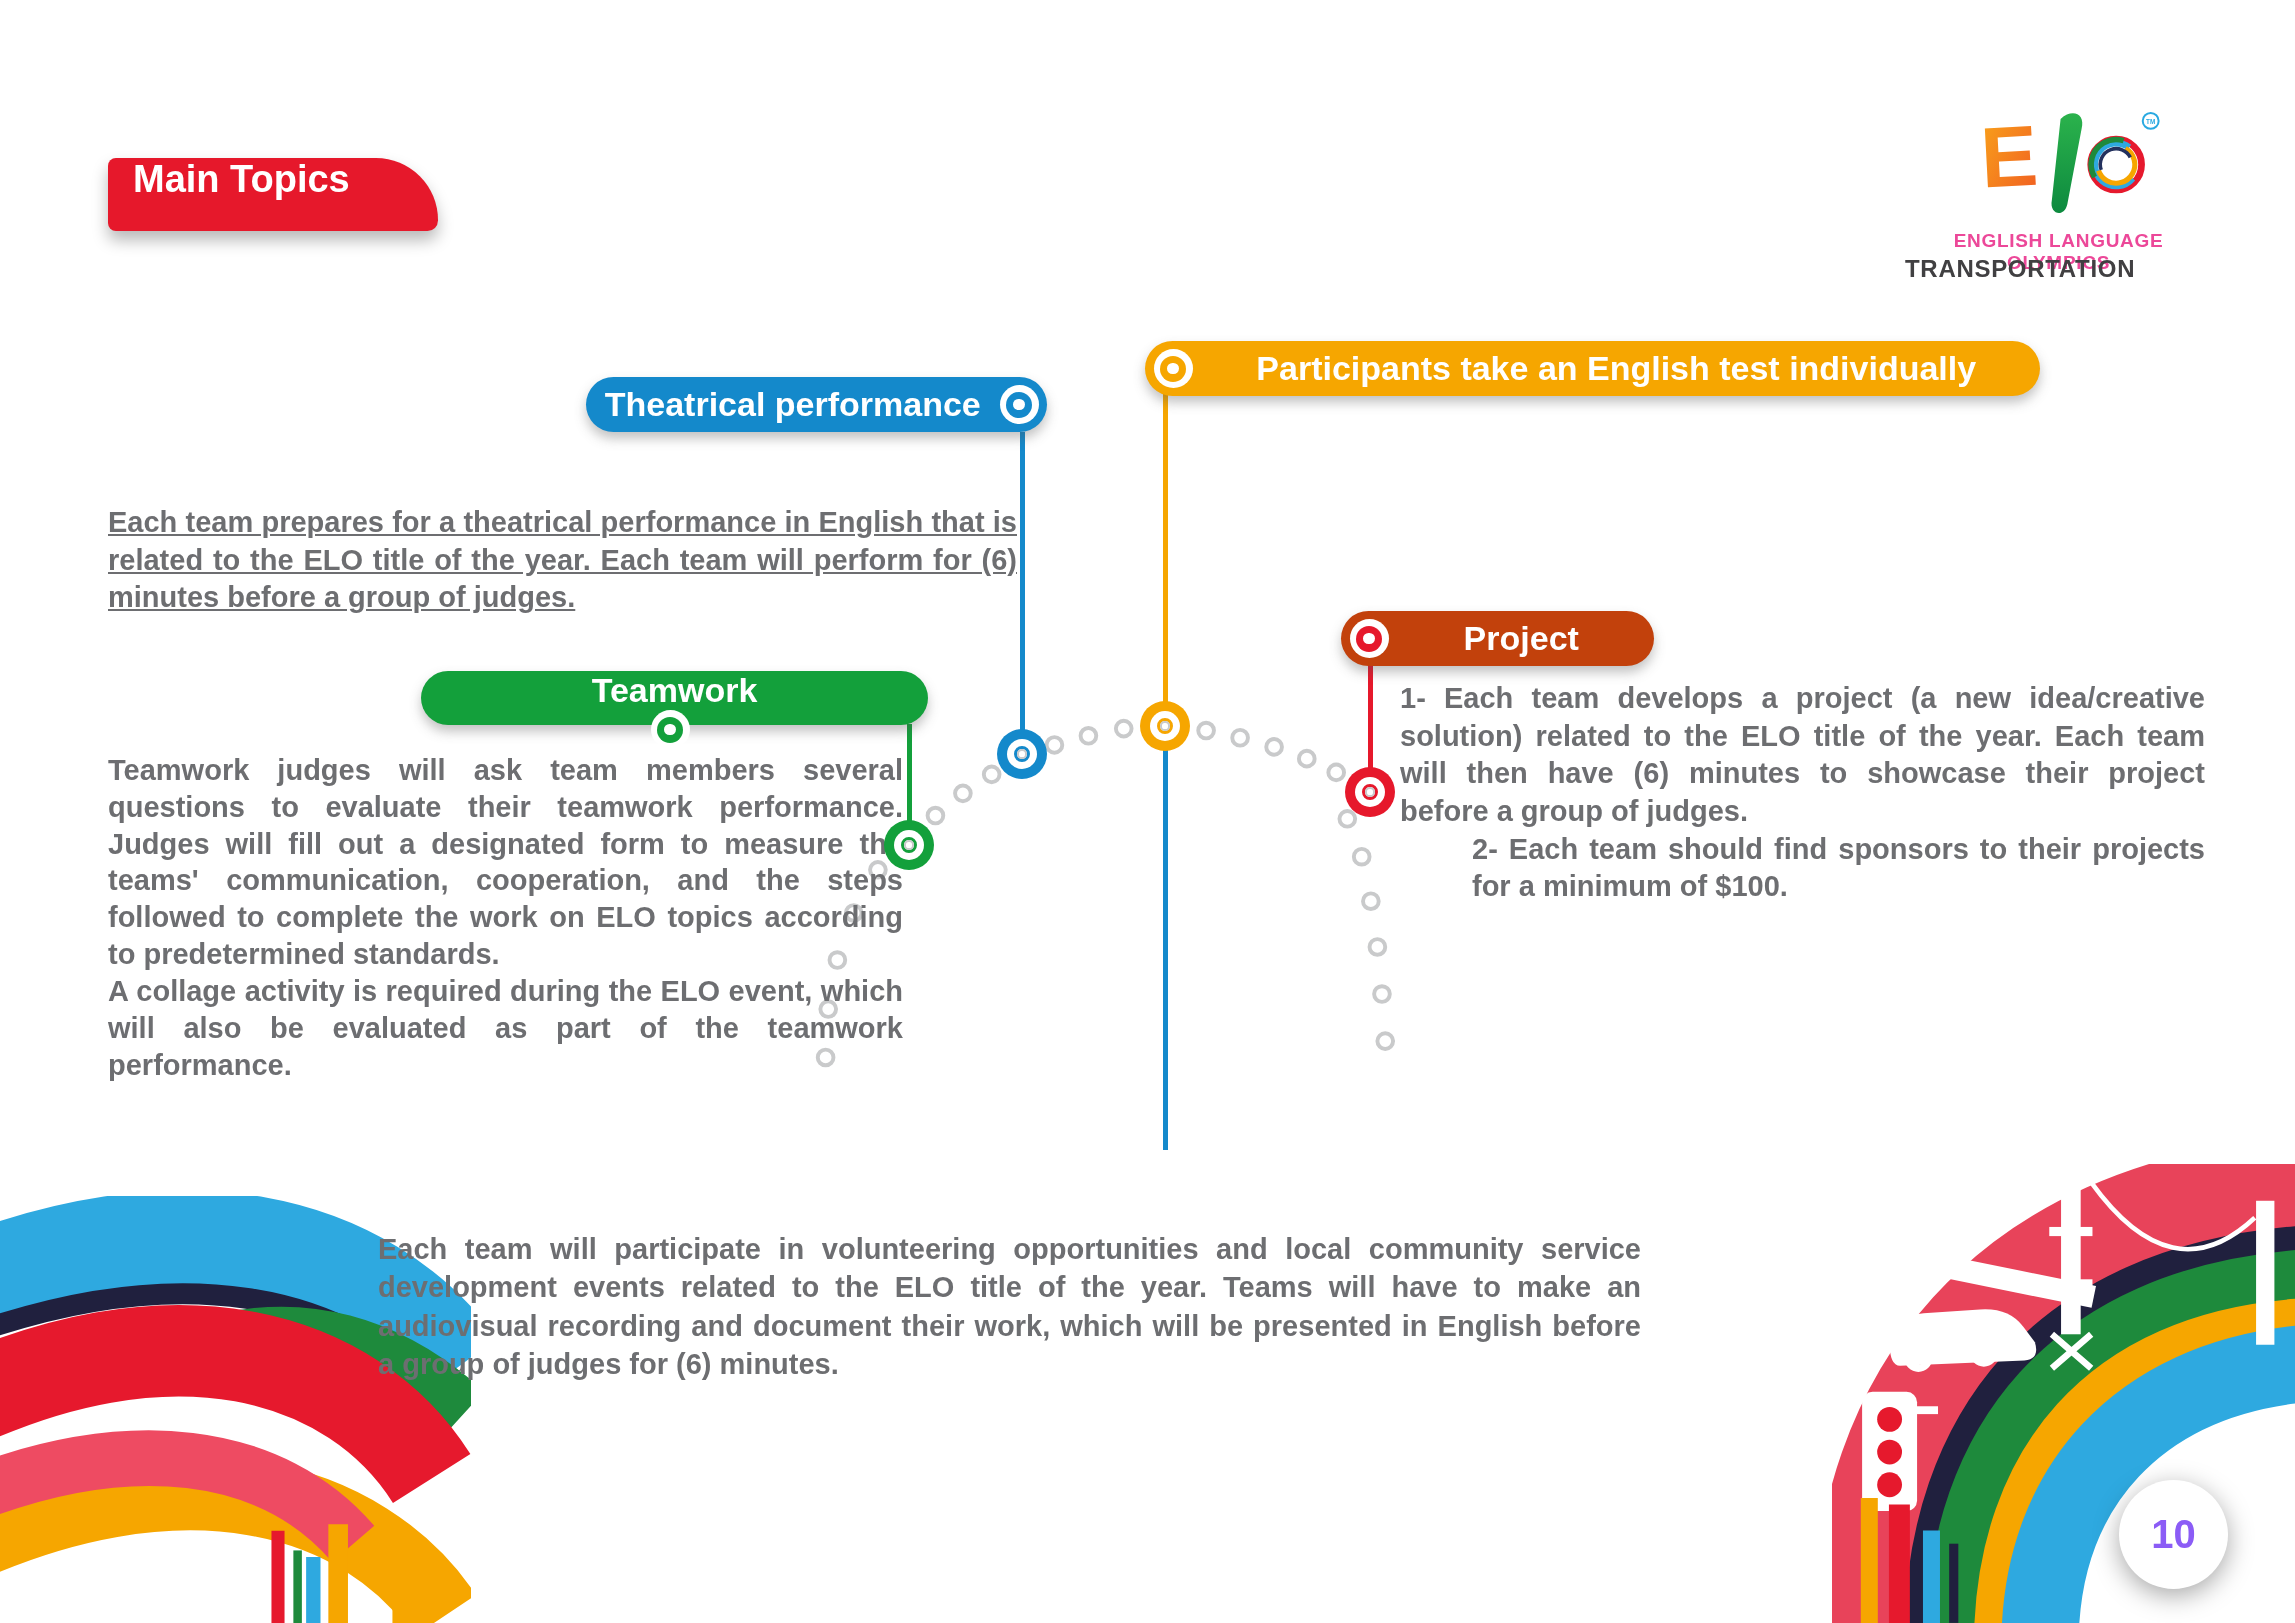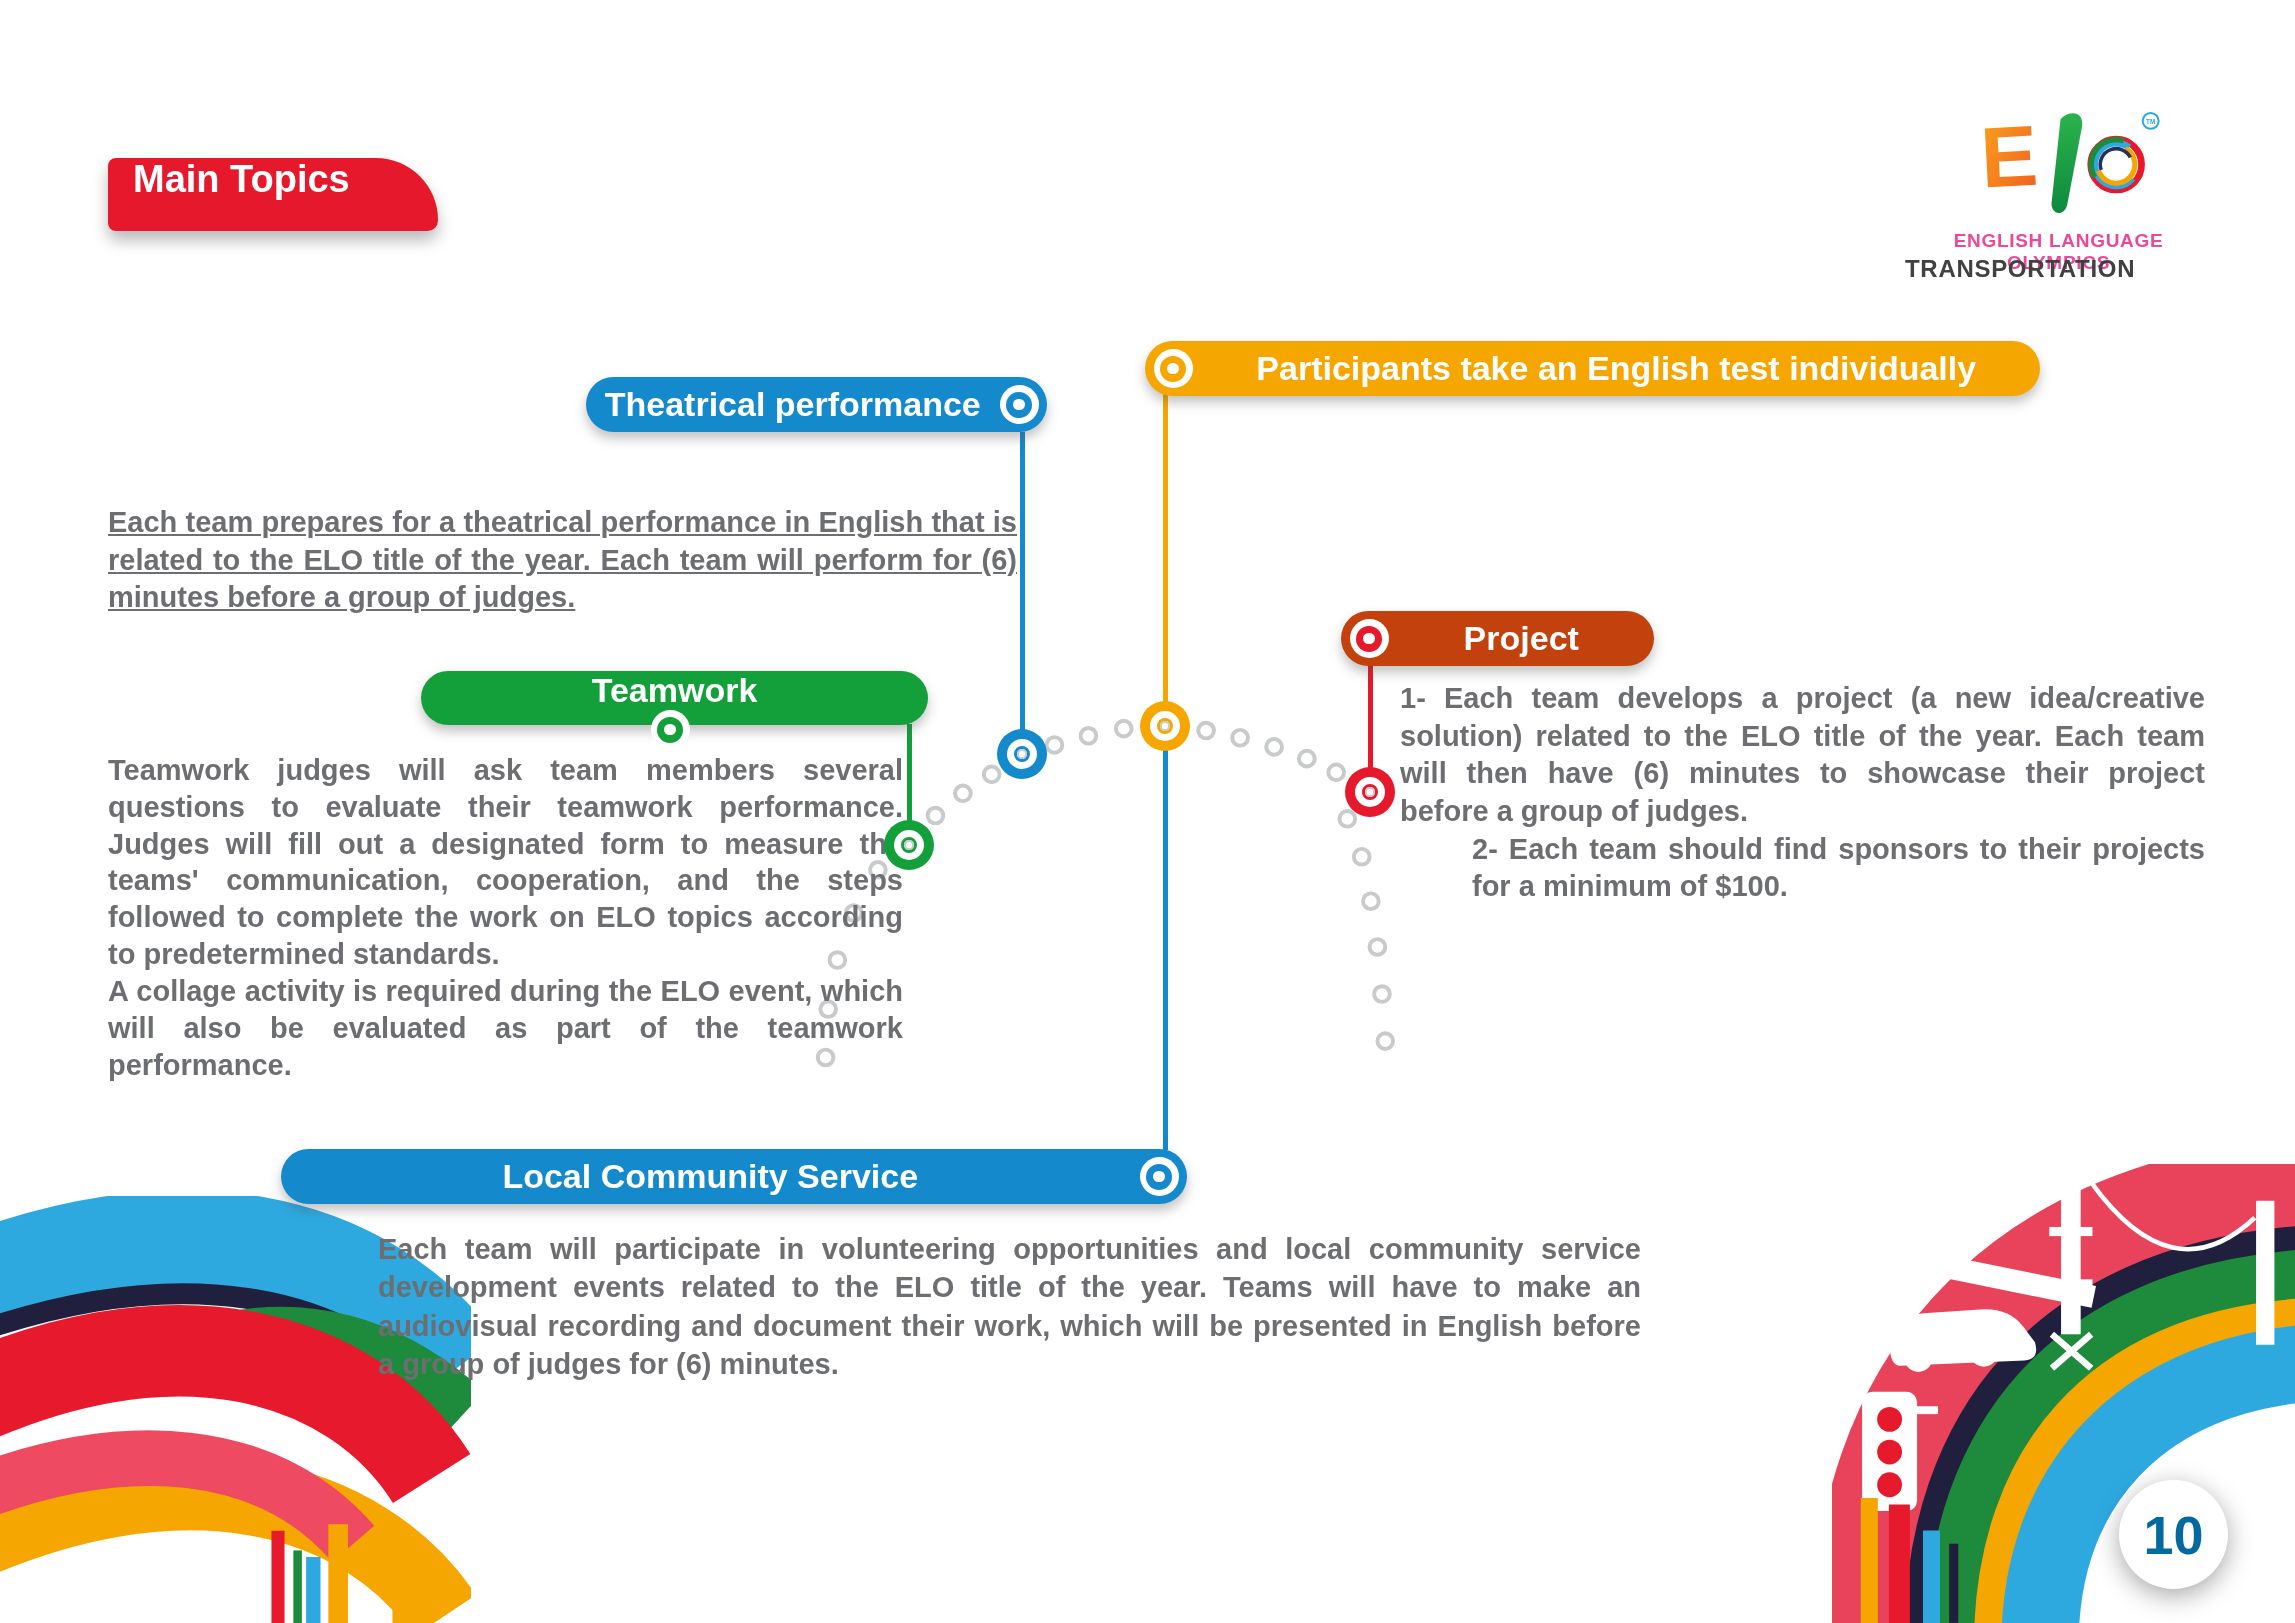--- a/index.html
+++ b/index.html
@@ -61,21 +61,21 @@
   .logo-svg{position:absolute;left:1920px;top:105px;width:301px;height:131px;z-index:5;}
   .tagline{position:absolute;left:1905px;top:230px;width:307px;text-align:center;
            color:#ec4899;font-size:19px;font-weight:700;letter-spacing:0.7px;z-index:5;}
   .edition{position:absolute;left:1905px;top:255px;width:307px;text-align:left;
            color:#414042;font-size:24px;font-weight:700;letter-spacing:0.7px;z-index:5;}
 
   
   .pagenum{position:absolute;left:2119px;top:1480px;width:109px;height:109px;border-radius:50%;
            background:#fff;box-shadow:0 6.5px 26px rgba(0,0,0,.35);
            display:flex;align-items:center;justify-content:center;z-index:8;}
-  .pagenum .n{color:#0369a1;font-size:54px;font-weight:700;}
+  .pagenum .n{color:#8b5cf6;font-size:40px;font-weight:700;}
 
   .dots-svg{position:absolute;left:772px;top:680px;width:693px;height:445px;z-index:2;}
   .decor{position:absolute;z-index:1;}
 </style>
 </head>
 <body>
 
 <div class="page">
 
   <svg class="decor" style="left:0;top:1196px;width:471px;height:427px" viewBox="0 1828 720 653" fill="none">
@@ -246,28 +246,20 @@
 
   <div class="pill c-red" style="left:1341px;top:611px;width:313px;">
     <span class="tgt left">
         <span class="m">
           <span class="c"></span>
         </span>
       </span>
     <span class="label">Project</span>
   </div>
 
-  <div class="pill c-blue" style="left:281px;top:1149px;width:906px;">
-    <span class="label">Local Community Service</span>
-    <span class="tgt right">
-        <span class="m">
-          <span class="c"></span>
-        </span>
-      </span>
-  </div>
 
   <div class="para jus" id="p-theatrical">
     <p>Each team prepares for a theatrical performance in English that is related to the ELO title of the year. Each team will perform for (6) minutes before a group of judges.</p>
   </div>
 
 
   <div class="para jus" id="p-teamwork">
     <p>Teamwork judges will ask team members several questions to evaluate their teamwork performance. Judges will fill out a designated form to measure the teams' communication, cooperation, and the steps followed to complete the work on ELO topics according to predetermined standards.</p>
     <p>A collage activity is required during the ELO event, which will also be evaluated as part of the teamwork performance.</p>
   </div>

